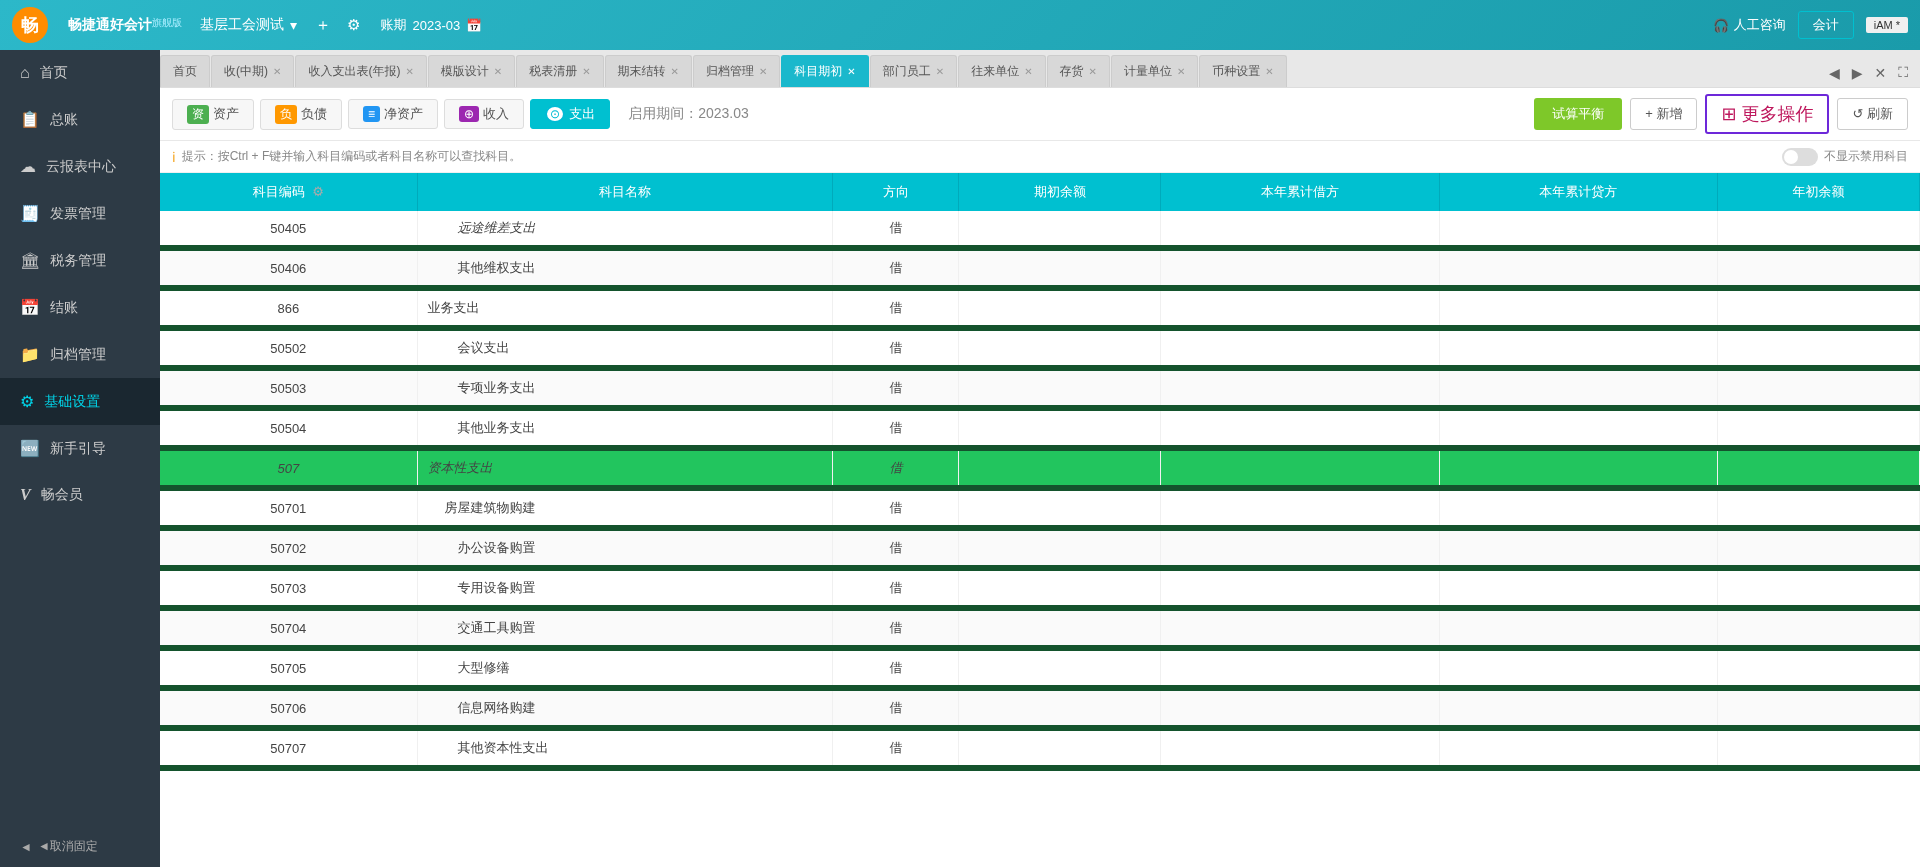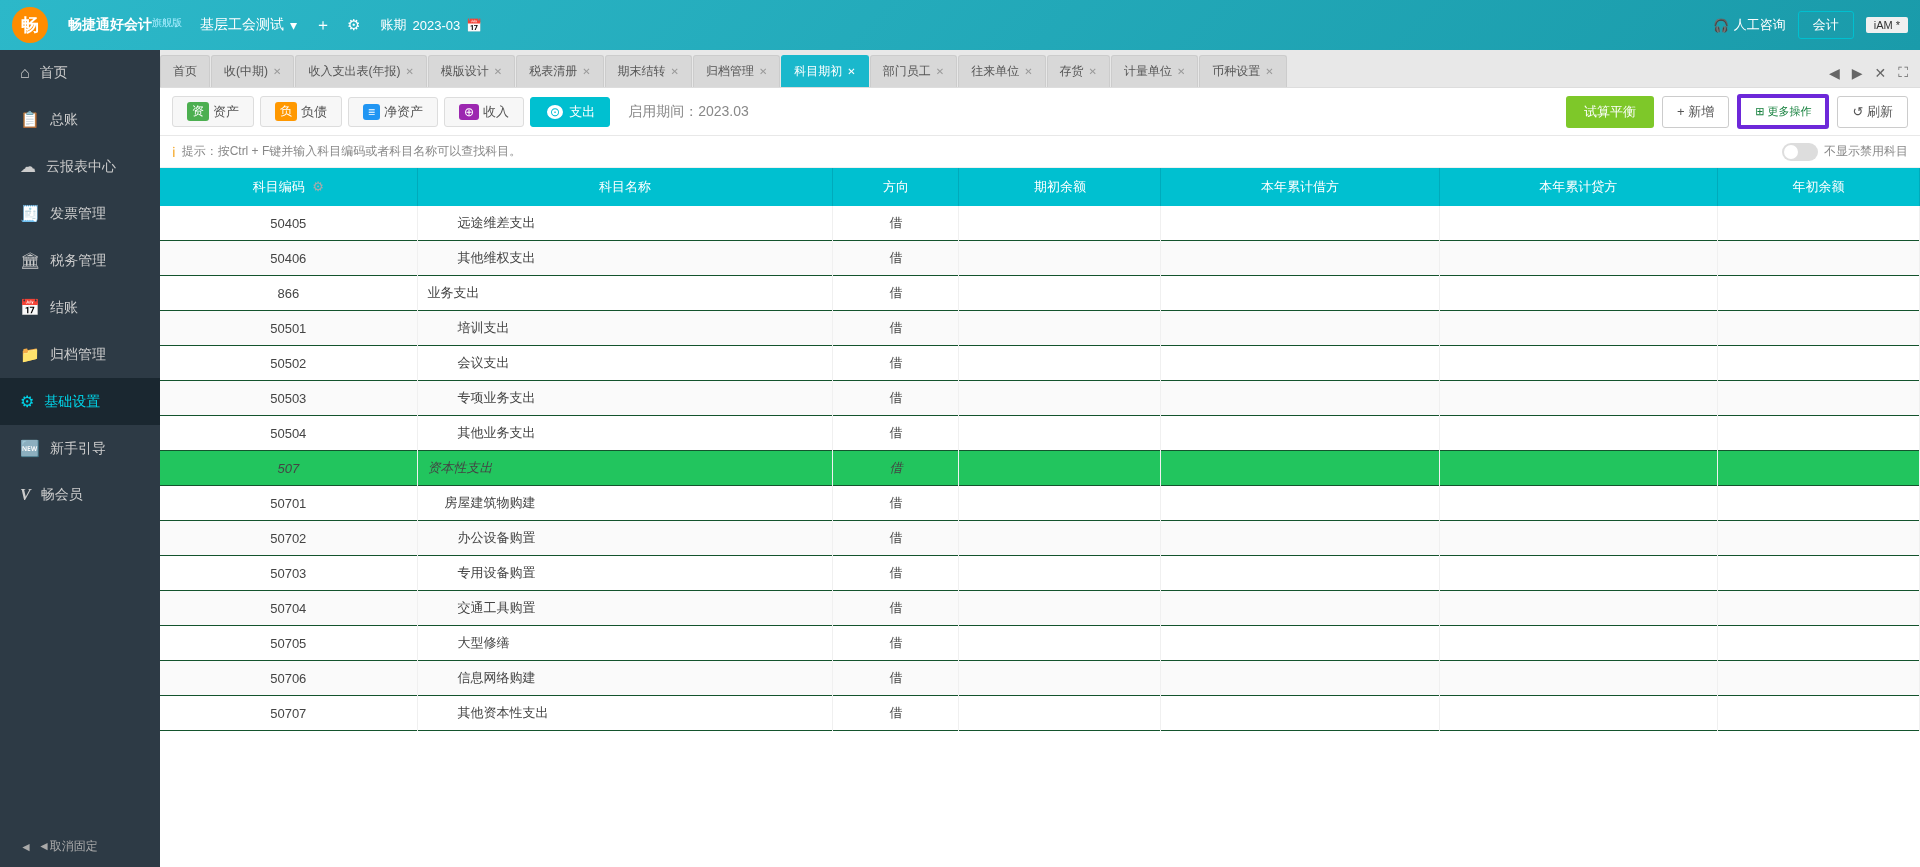--- a/index.html
+++ b/index.html
@@ -173,26 +173,26 @@
       color: #555;
       border: 1px solid #ccc;
       padding: 6px 14px;
       border-radius: 3px;
       cursor: pointer;
       font-size: 13px;
       display: flex; align-items: center; gap: 4px;
     }
     .btn-more {
       background: #fff;
-      color: #15803d;
-      border: 4px solid #6d28d9;
+      color: #be185d;
+      border: 2px solid #6d28d9;
       padding: 6px 14px;
       border-radius: 3px;
       cursor: pointer;
-      font-size: 11px;
+      font-size: 18px;
       display: flex; align-items: center; gap: 4px;
     }
     .btn-refresh {
       background: #fff;
       color: #555;
       border: 1px solid #ccc;
       padding: 6px 14px;
       border-radius: 3px;
       cursor: pointer;
       font-size: 13px;
@@ -212,21 +212,21 @@
     .data-table thead th {
       padding: 10px 8px;
       font-size: 13px;
       font-weight: normal;
       text-align: center;
       border-right: 1px solid #00aabb;
       white-space: nowrap;
     }
     .data-table tbody tr {
       background: #fff;
-      border-bottom: 1px solid #14532d;
+      border-bottom: 6px solid #14532d;
       margin-left: 16px;
     }
     .data-table tbody td {
       padding: 8px 10px;
       font-size: 13px;
       text-align: center;
       color: #444;
       border-right: 1px solid #f0f0f0;
     }
     .data-table tbody td.name-col { text-align: left; }
@@ -438,21 +438,21 @@
               <th>方向</th>
               <th>期初余额</th>
               <th>本年累计借方</th>
               <th>本年累计贷方</th>
               <th>年初余额</th>
             </tr>
           </thead>
           <tbody id="table-body">
           <tr style="background: rgb(255, 255, 255);">
                 <td class="code-col">50405</td>
-                <td class="name-col" style="padding-left: 40px;">远途维差支出</td>
+                <td class="name-col" style="padding-left: 40px; font-style: italic;">远途维差支出</td>
                 <td>借</td>
                 <td></td>
                 <td></td>
                 <td></td>
                 <td></td>
               </tr>
               <tr style="background: rgb(250, 250, 250);">
                 <td class="code-col">50406</td>
                 <td class="name-col" style="padding-left: 40px;">其他维权支出</td>
                 <td>借</td>
@@ -463,29 +463,20 @@
               </tr>
               <tr style="background: rgb(255, 255, 255);">
                 <td class="code-col">866</td>
                 <td class="name-col">业务支出</td>
                 <td>借</td>
                 <td></td>
                 <td></td>
                 <td></td>
                 <td></td>
               </tr>
-              <tr style="background: rgb(250, 250, 250);">
-                <td class="code-col">50501</td>
-                <td class="name-col" style="padding-left: 40px;">培训支出</td>
-                <td>借</td>
-                <td></td>
-                <td></td>
-                <td></td>
-                <td></td>
-              </tr>
               <tr style="background: rgb(255, 255, 255);">
                 <td class="code-col">50502</td>
                 <td class="name-col" style="padding-left: 40px;">会议支出</td>
                 <td>借</td>
                 <td></td>
                 <td></td>
                 <td></td>
                 <td></td>
               </tr>
               <tr style="background: rgb(250, 250, 250); padding-left: 28px;">

